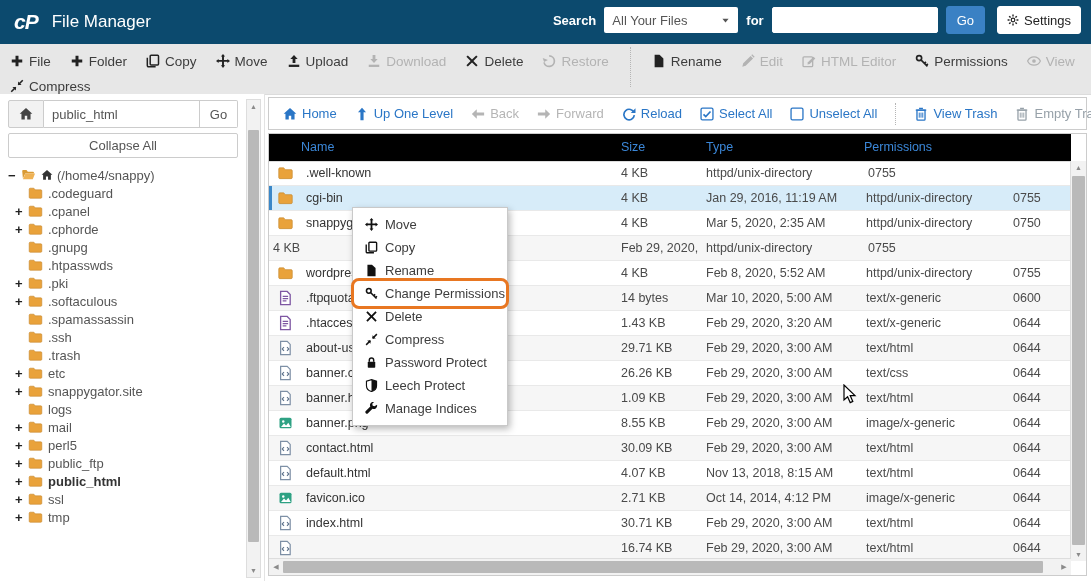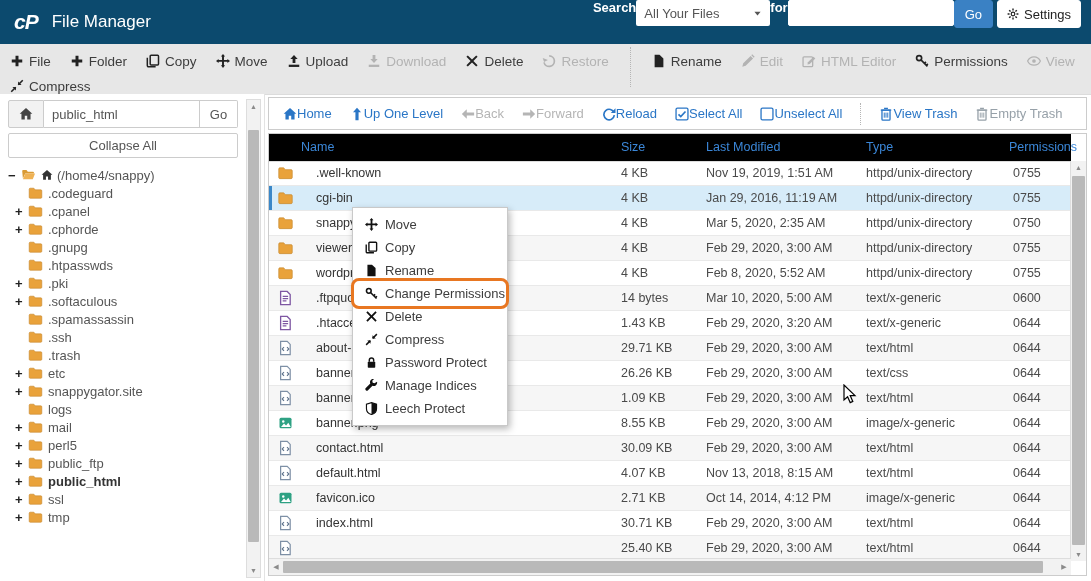--- a/index.html
+++ b/index.html
@@ -12,21 +12,21 @@
   .ic-sm { width:12px; height:12px; vertical-align:-1px; }
   .ic-file { width:15px; height:16px; vertical-align:-3px; }
 
   
   #header {
     position:absolute; left:0; top:0; width:100%; height:44px;
     background:#0c4a6e; color:#fff; display:flex; align-items:center;
   }
   #logo { font-size:21px; font-weight:bold; font-style:italic; margin-left:14px; letter-spacing:-1px; }
   #app-title { font-size:17px; font-weight:400; margin-left:14px; }
-  #header-right { position:absolute; right:10px; top:0; height:40px; display:flex; align-items:flex-start; gap:0; }
+  #header-right { position:absolute; right:10px; top:0; height:40px; display:flex; align-items:center; gap:8px; }
   .hdr-label { font-weight:600; font-size:13px; }
   #search-scope {
     width:118px; height:26px; background:#fff; color:#555; border-radius:2px;
     display:flex; align-items:center; padding:0 8px; justify-content:space-between; cursor:pointer;
   }
   #search-scope .caret { color:#555; width:9px; height:9px; }
   #search-input { width:152px; height:24px; border:1px solid #fff; border-radius:2px; padding:0 6px; font-size:13px; color:#333; }
   #search-go {
     height:28px; padding:0 10px; background:#3a81c4; color:#fff; border:1px solid #3a81c4;
     border-radius:3px; font-size:13px; cursor:pointer;
@@ -72,38 +72,38 @@
   #main-vscroll .sb-thumb { left:1px; right:1px; top:15px; bottom:16px; }
   #main-hscroll { left:0; right:15px; bottom:0; height:16px; border:none; border-top:1px solid #ddd; }
   #main-hscroll .sb-thumb { top:2px; bottom:2px; left:14px; right:28px; }
   .sb-arrow.h { width:14px; line-height:16px; }
 
   
   #nav-bar {
     position:absolute; left:268px; top:97px; width:819px; height:33px; background:#fff;
     border:1px solid #ccc; box-sizing:border-box; display:flex; align-items:center; gap:18px; padding-left:14px;
   }
-  .nav-item { display:flex; align-items:center; color:#2a76c6; font-size:13px; cursor:pointer; white-space:nowrap; }
+  .nav-item { display:flex; align-items:center; gap:5px; color:#2a76c6; font-size:13px; cursor:pointer; white-space:nowrap; }
   .nav-item.disabled { color:#b5b5b5; cursor:default; }
   .nav-item.muted { color:#97a1a9; }
   .nav-sep { border-left:1px dotted #b5b5b5; height:22px; }
 
   
   #table-wrap { position:absolute; left:268px; top:133px; width:819px; height:443px; border:1px solid #ccc; box-sizing:border-box; background:#fff; }
   .grid { display:grid; grid-template-columns:348px 85px 160px 145px 1fr; }
   #t-head { height:27px; background:#000000; border-bottom:1px solid #ddd; }
   .th { color:#3b87d8; font-size:12.5px; line-height:26px; padding-left:4px; cursor:pointer; white-space:nowrap; }
   .th.c-name { padding-left:32px; }
   .th.c-perm { padding-left:2px; }
   #t-body { position:absolute; left:0; top:27px; right:15px; }
   .row { height:25px; border-bottom:1px solid #e9e9e9; box-sizing:border-box; cursor:pointer; }
   .row:nth-child(even) { background:#f6f6f6; }
   .row.selected { background:#d7ecf9; box-shadow:inset 3px 0 0 #3a87c8; }
   .cell { font-size:12.5px; color:#4a4a4a; line-height:24px; padding-left:4px; white-space:nowrap; overflow:hidden; }
-  .cell.c-name { display:flex; align-items:center; gap:23px; padding-left:9px; color:#333; }
+  .cell.c-name { display:flex; align-items:center; gap:13px; padding-left:9px; color:#333; }
   .cell.c-perm { padding-left:6px; }
 
   
   #ctx-menu {
     position:absolute; left:352px; top:207px; width:154px; background:#fff;
     border:1px solid #c9c9c9; box-shadow:2px 3px 7px rgba(0,0,0,.28); padding:5px 0; z-index:50;
   }
   .menu-item { position:relative; display:flex; align-items:center; gap:7px; padding:3px 12px; height:17px; font-size:13px; color:#3d3d3d; cursor:pointer; white-space:nowrap; }
   .menu-item .ic { color:#111; width:13px; height:13px; }
   .hl-ring { position:absolute; left:-2px; right:-2px; top:-4px; bottom:-4px; border:3px solid #e87722; border-radius:8px; pointer-events:none; }
@@ -555,36 +555,34 @@
           </svg>
         </span>
         <span>Empty Trash</span>
       </span>
     </div>
 
   <div id="table-wrap">
     <div id="t-head" class="grid" style="margin-right:15px;">
         <div class="th c-name">Name</div>
         <div class="th c-size">Size</div>
-        <div class="th c-mod">Last Modified</div>
         <div class="th c-type">Type</div>
         <div class="th c-perm">Permissions</div>
       </div>
     <div id="t-body">
         <div class="row grid">
           <div class="cell c-name">
             <span style="display: inline-flex;">
               <svg class="ic ic-file" viewBox="0 0 16 16" fill="currentColor" aria-hidden="true">
                 <path d="M.8 3.6c0-.6.5-1.1 1.1-1.1h4.2l1.6 1.9h6.4c.6 0 1.1.5 1.1 1.1v7.4c0 .6-.5 1.1-1.1 1.1H1.9c-.6 0-1.1-.5-1.1-1.1z" fill="#e9a23b" stroke="#c5872c" stroke-width=".7"></path>
               </svg>
             </span>
             <span>.well-known</span>
           </div>
           <div class="cell c-size">4 KB</div>
-          <div class="cell c-mod">Nov 19, 2019, 1:51 AM</div>
           <div class="cell c-type">httpd/unix-directory</div>
           <div class="cell c-perm">0755</div>
         </div>
         <div class="row grid selected">
           <div class="cell c-name">
             <span style="display: inline-flex;">
               <svg class="ic ic-file" viewBox="0 0 16 16" fill="currentColor" aria-hidden="true">
                 <path d="M.8 3.6c0-.6.5-1.1 1.1-1.1h4.2l1.6 1.9h6.4c.6 0 1.1.5 1.1 1.1v7.4c0 .6-.5 1.1-1.1 1.1H1.9c-.6 0-1.1-.5-1.1-1.1z" fill="#e9a23b" stroke="#c5872c" stroke-width=".7"></path>
               </svg>
             </span>
@@ -603,28 +601,20 @@
               </svg>
             </span>
             <span>snappygat</span>
           </div>
           <div class="cell c-size">4 KB</div>
           <div class="cell c-mod">Mar 5, 2020, 2:35 AM</div>
           <div class="cell c-type">httpd/unix-directory</div>
           <div class="cell c-perm">0750</div>
         </div>
         <div class="row grid">
-          <div class="cell c-name">
-            <span style="display: inline-flex;">
-              <svg class="ic ic-file" viewBox="0 0 16 16" fill="currentColor" aria-hidden="true">
-                <path d="M.8 3.6c0-.6.5-1.1 1.1-1.1h4.2l1.6 1.9h6.4c.6 0 1.1.5 1.1 1.1v7.4c0 .6-.5 1.1-1.1 1.1H1.9c-.6 0-1.1-.5-1.1-1.1z" fill="#e9a23b" stroke="#c5872c" stroke-width=".7"></path>
-              </svg>
-            </span>
-            <span>viewer</span>
-          </div>
           <div class="cell c-size">4 KB</div>
           <div class="cell c-mod">Feb 29, 2020, 3:00 AM</div>
           <div class="cell c-type">httpd/unix-directory</div>
           <div class="cell c-perm">0755</div>
         </div>
         <div class="row grid">
           <div class="cell c-name">
             <span style="display: inline-flex;">
               <svg class="ic ic-file" viewBox="0 0 16 16" fill="currentColor" aria-hidden="true">
                 <path d="M.8 3.6c0-.6.5-1.1 1.1-1.1h4.2l1.6 1.9h6.4c.6 0 1.1.5 1.1 1.1v7.4c0 .6-.5 1.1-1.1 1.1H1.9c-.6 0-1.1-.5-1.1-1.1z" fill="#e9a23b" stroke="#c5872c" stroke-width=".7"></path>
@@ -791,21 +781,21 @@
         </div>
         <div class="row grid">
           <div class="cell c-name">
             <span style="display: inline-flex;">
               <svg class="ic ic-file" viewBox="0 0 16 16" fill="currentColor" aria-hidden="true">
                 <path d="M2.8 1h7L13 4.2V15H2.8z" fill="#fff" stroke="#7d8fa5" stroke-width="1.3"></path>
                 <path d="M6.4 7l-1.9 2 1.9 2M9.6 7l1.9 2-1.9 2" fill="none" stroke="#5c718a" stroke-width="1.2"></path>
               </svg>
             </span>
           </div>
-          <div class="cell c-size">25.40 KB</div>
+          <div class="cell c-size">16.74 KB</div>
           <div class="cell c-mod">Feb 29, 2020, 3:00 AM</div>
           <div class="cell c-type">text/html</div>
           <div class="cell c-perm">0644</div>
         </div>
       </div>
     <div id="main-vscroll" class="sb-track">
       <div class="sb-arrow" style="top:0">▲</div>
       <div class="sb-thumb"></div>
       <div class="sb-arrow" style="bottom:0">▼</div>
     </div>
@@ -876,33 +866,33 @@
           <svg class="ic " viewBox="0 0 16 16" fill="currentColor" aria-hidden="true">
             <path d="M5.3 7V5.1a2.7 2.7 0 0 1 5.4 0V7" fill="none" stroke="currentColor" stroke-width="1.8"></path>
             <rect x="3.4" y="7" width="9.2" height="7.6" rx="1"></rect>
           </svg>
         </span>
         <span>Password Protect</span>
       </div>
       <div class="menu-item">
         <span style="display: inline-flex;">
           <svg class="ic " viewBox="0 0 16 16" fill="currentColor" aria-hidden="true">
-            <path d="M14.8 3.4a4.1 4.1 0 0 1-5.6 4.8l-5.5 5.5a1.9 1.9 0 0 1-2.7-2.7l5.5-5.5a4.1 4.1 0 0 1 4.8-5.6L8.9 2.3l.6 2.2 2.2.6z"></path>
-          </svg>
-        </span>
-        <span>Manage Indices</span>
-      </div>
-      <div class="menu-item">
-        <span style="display: inline-flex;">
-          <svg class="ic " viewBox="0 0 16 16" fill="currentColor" aria-hidden="true">
             <path d="M8 .8l6.2 2v5.4c0 3.8-2.9 6.3-6.2 7.2C4.7 14.5 1.8 12 1.8 8.2V2.8z" fill="none" stroke="currentColor" stroke-width="1.4"></path>
             <path d="M8 .8l6.2 2v5.4c0 3.8-2.9 6.3-6.2 7.2z"></path>
           </svg>
         </span>
         <span>Leech Protect</span>
+      </div>
+      <div class="menu-item">
+        <span style="display: inline-flex;">
+          <svg class="ic " viewBox="0 0 16 16" fill="currentColor" aria-hidden="true">
+            <path d="M14.8 3.4a4.1 4.1 0 0 1-5.6 4.8l-5.5 5.5a1.9 1.9 0 0 1-2.7-2.7l5.5-5.5a4.1 4.1 0 0 1 4.8-5.6L8.9 2.3l.6 2.2 2.2.6z"></path>
+          </svg>
+        </span>
+        <span>Manage Indices</span>
       </div>
     </div>
 
   <svg id="mouse-cursor" width="14" height="21" viewBox="0 0 14 21">
     <polygon points="1,1 1,16 4.6,12.7 7.2,18.6 9.8,17.4 7.2,11.6 12,11.6" fill="#fff" stroke="#000" stroke-width="1.2"></polygon>
   </svg>
 
 </div>
 
 </body></html>

